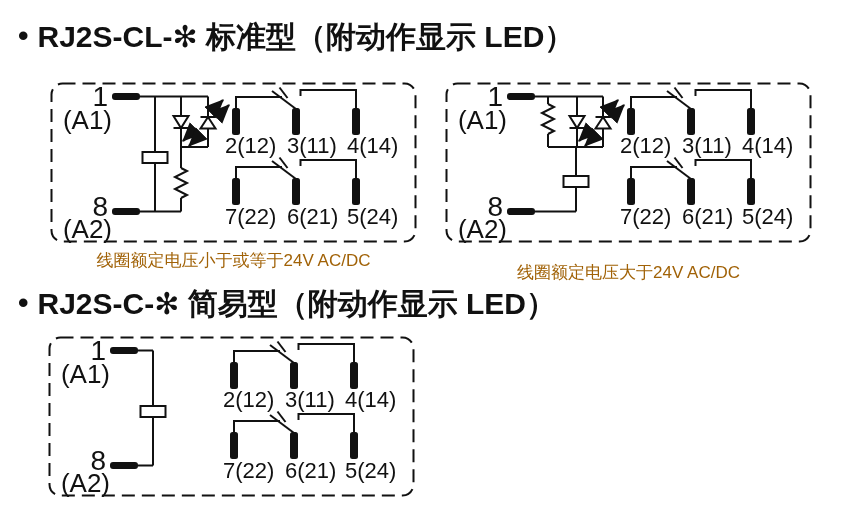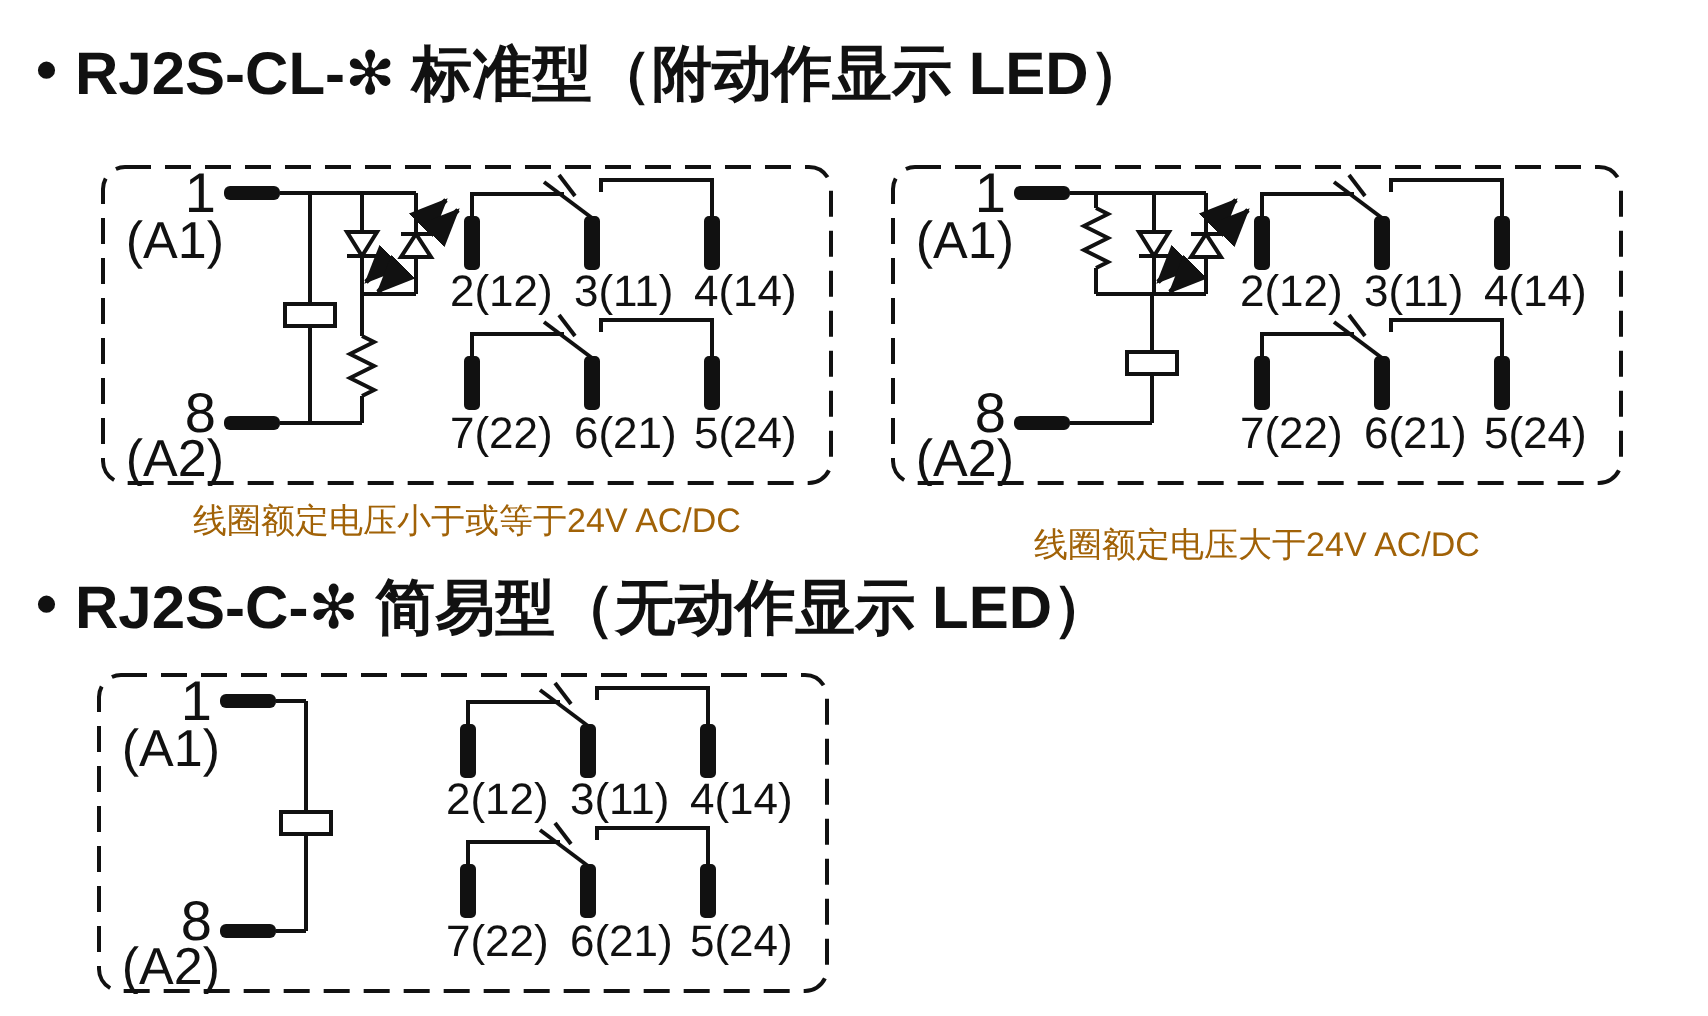--- a/index.html
+++ b/index.html
@@ -142,21 +142,21 @@
     <text class="contactlab" x="237" y="142">6(21)</text>
     <text class="contactlab" x="297" y="142">5(24)</text>
   </g>
 </svg>
 
 <div class="caption" style="left:50px;top:249px">线圈额定电压小于或等于24V AC/DC</div>
 <div class="caption" style="left:445px;top:261px">线圈额定电压大于24V AC/DC</div>
 
 <div class="title" style="top:284px">
   <span class="bullet">•</span>
-  <span>RJ2S-C-✻ 简易型（无动作显示 LED）</span>
+  <span>RJ2S-C-✻ 简易型（附动作显示 LED）</span>
 </div>
 
 <svg class="diagram" style="left:48px;top:336px" width="367" height="161" viewBox="0 0 367 161">
   <rect class="frame" x="1.5" y="1.5" width="364" height="158" rx="11"></rect>
 
   <g>
     <rect class="pin" x="62" y="11" width="28" height="7" rx="3"></rect>
     <rect class="pin" x="62" y="126" width="28" height="7" rx="3"></rect>
     <path class="wire" d="M90 14.5 H105 M105 14.5 V70 M105 81 V129.5 M90 129.5 H105"></path>
     <rect class="sym" x="92.5" y="70" width="25" height="11"></rect>

